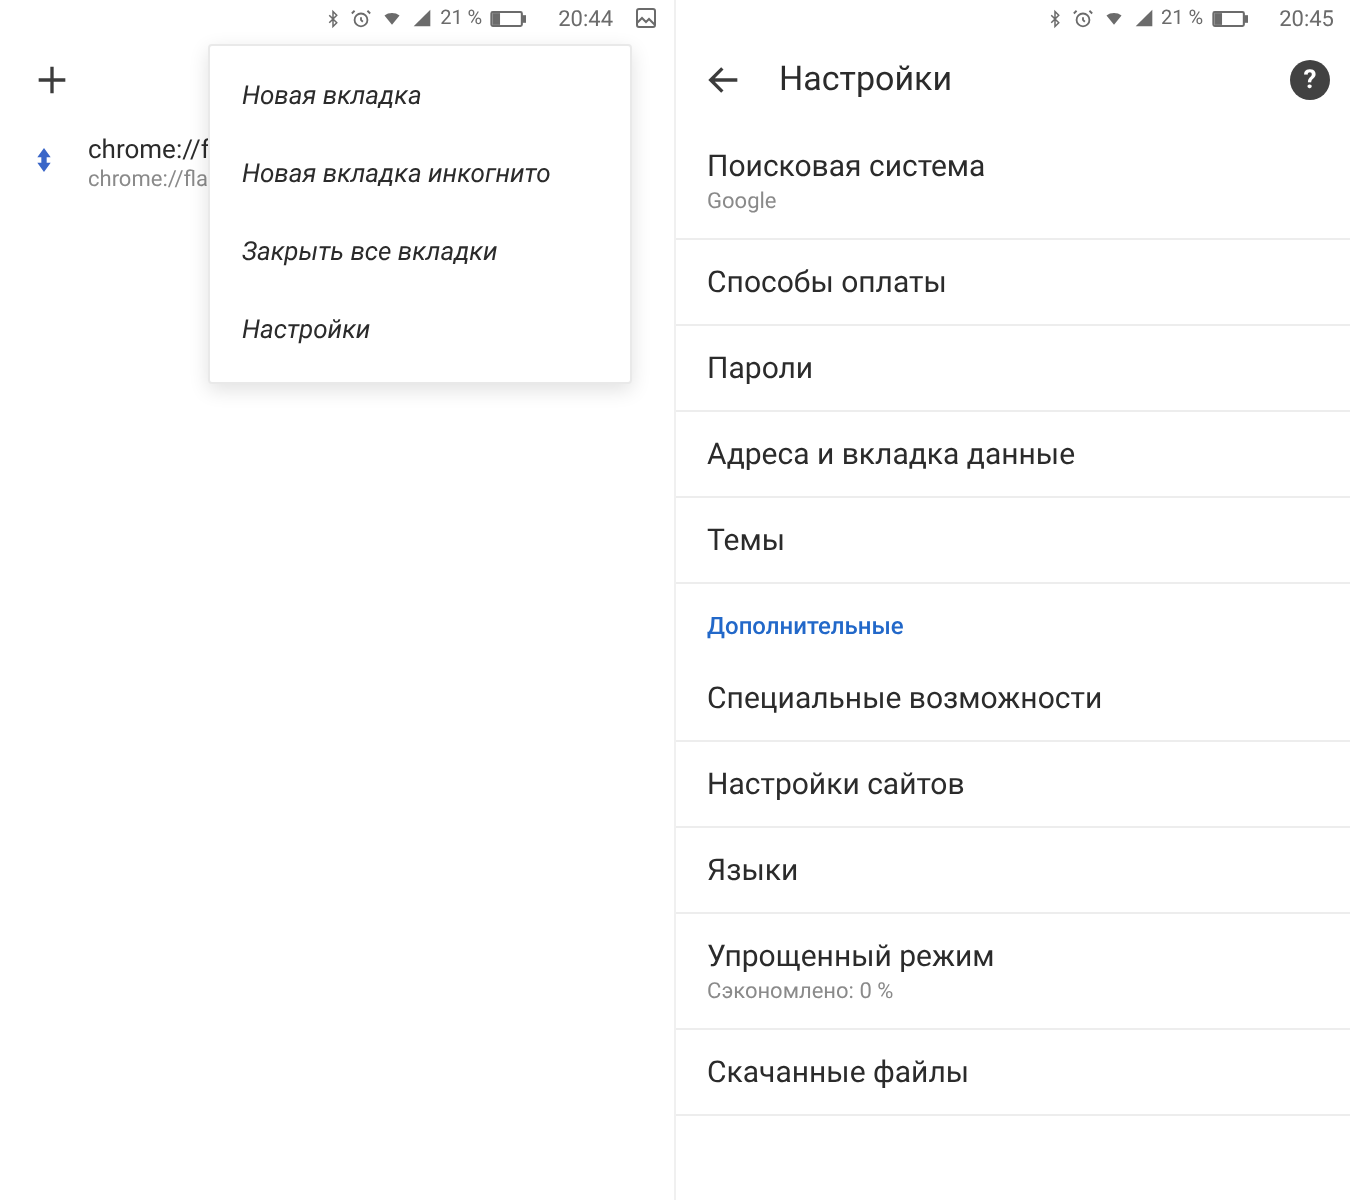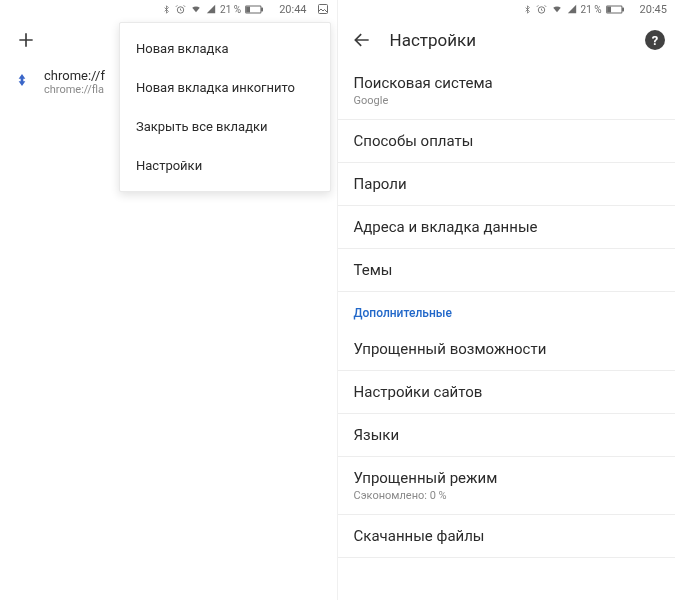--- a/index.html
+++ b/index.html
@@ -55,27 +55,28 @@
       display: flex; align-items: center; justify-content: center;
     }
     .tab-txt { display: flex; flex-direction: column; justify-content: flex-end; }
     .tab-title { font-size: 13px; color: #2b2b2b; }
     .tab-url   { font-size: 11px; color: #8a8a8a; }
 
     
     .menu {
       position: absolute;
       top: 22px;
-      left: 119px;
+      left: 104px;
       width: 212px;
       background: #fff;
       border: 1px solid #e9e9e9;
       border-radius: 2px;
       box-shadow: 0 3px 10px rgba(0,0,0,0.12);
       padding: 6px 0;
+      font-style: italic;
     }
     .menu-item {
       padding: 12px 16px;
       font-size: 13px;
       color: #2b2b2b;
     }
 
     
     .toolbar-right {
       height: 44px;
@@ -253,21 +254,21 @@
     <div class="setting">
       <div class="label">Адреса и вкладка данные</div>
     </div>
     <div class="setting">
       <div class="label">Темы</div>
     </div>
 
     <div class="section-header">Дополнительные</div>
 
     <div class="setting">
-      <div class="label">Упрощенный возможности</div>
+      <div class="label">Специальные возможности</div>
     </div>
     <div class="setting">
       <div class="label">Настройки сайтов</div>
     </div>
     <div class="setting">
       <div class="label">Языки</div>
     </div>
     <div class="setting">
       <div class="label">Упрощенный режим</div>
       <div class="sub">Сэкономлено: 0 %</div>

